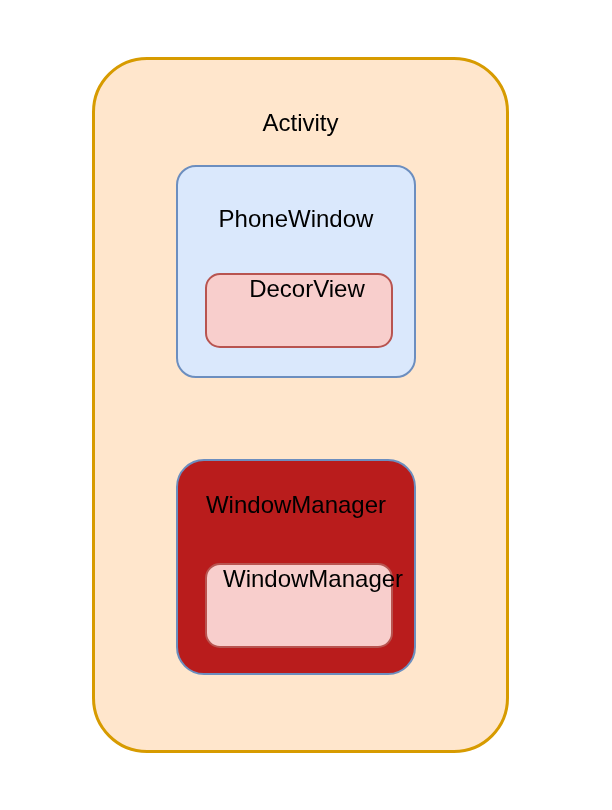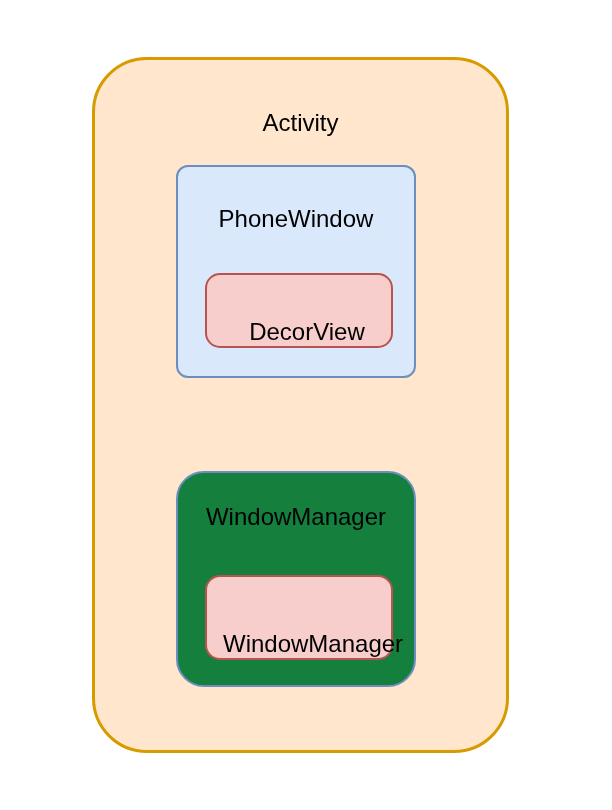--- a/index.html
+++ b/index.html
@@ -44,40 +44,40 @@
   }
   .activity > .node-label { top: 49px; }
 
   
   .phone-window {
     left: 173px;
     top: 162px;
     width: 240px;
     height: 213px;
     border-width: 2.5px;
-    border-radius: 12px;
+    border-radius: 20px;
   }
   .phone-window > .node-label { top: 38px; }
 
   .window-manager {
     left: 173px;
     top: 468px;
     width: 240px;
     height: 216px;
     border-width: 2.5px;
     border-radius: 28px;
   }
   .window-manager > .node-label { top: 30px; }
 
   
   .leaf {
     border-width: 2.5px;
     border-radius: 15px;
     display: flex;
-    align-items: flex-end;
+    align-items: flex-start;
     justify-content: center;
     padding-left: 16px;
   }
   .decor-view {
     left: 200px;
     top: 268px;
     width: 188px;
     height: 75px;
   }
   .view-root-impl {
@@ -99,21 +99,21 @@
     <div class="node-label">Activity</div>
 
     <div class="node phone-window" style="left: 81px; top: 105px; background-color: rgb(218, 232, 252); border-color: rgb(108, 142, 191);">
       <div class="node-label">PhoneWindow</div>
 
       <div class="node leaf decor-view" style="left: 27px; top: 106px; background-color: rgb(248, 206, 204); border-color: rgb(184, 84, 80);">
         <div class="node-label">DecorView</div>
       </div>
     </div>
 
-    <div class="node window-manager" style="left: 81px; top: 411px; background-color: #15803d; border-color: rgb(108, 142, 191);">
+    <div class="node window-manager" style="left: 81px; top: 399px; background-color: #b91c1c; border-color: rgb(108, 142, 191);">
       <div class="node-label">WindowManager</div>
 
       <div class="node leaf view-root-impl" style="left: 27px; top: 102px; background-color: rgb(248, 206, 204); border-color: rgb(184, 84, 80);">
         <div class="node-label">WindowManager</div>
       </div>
     </div>
   </div>
 
 </div>
 

